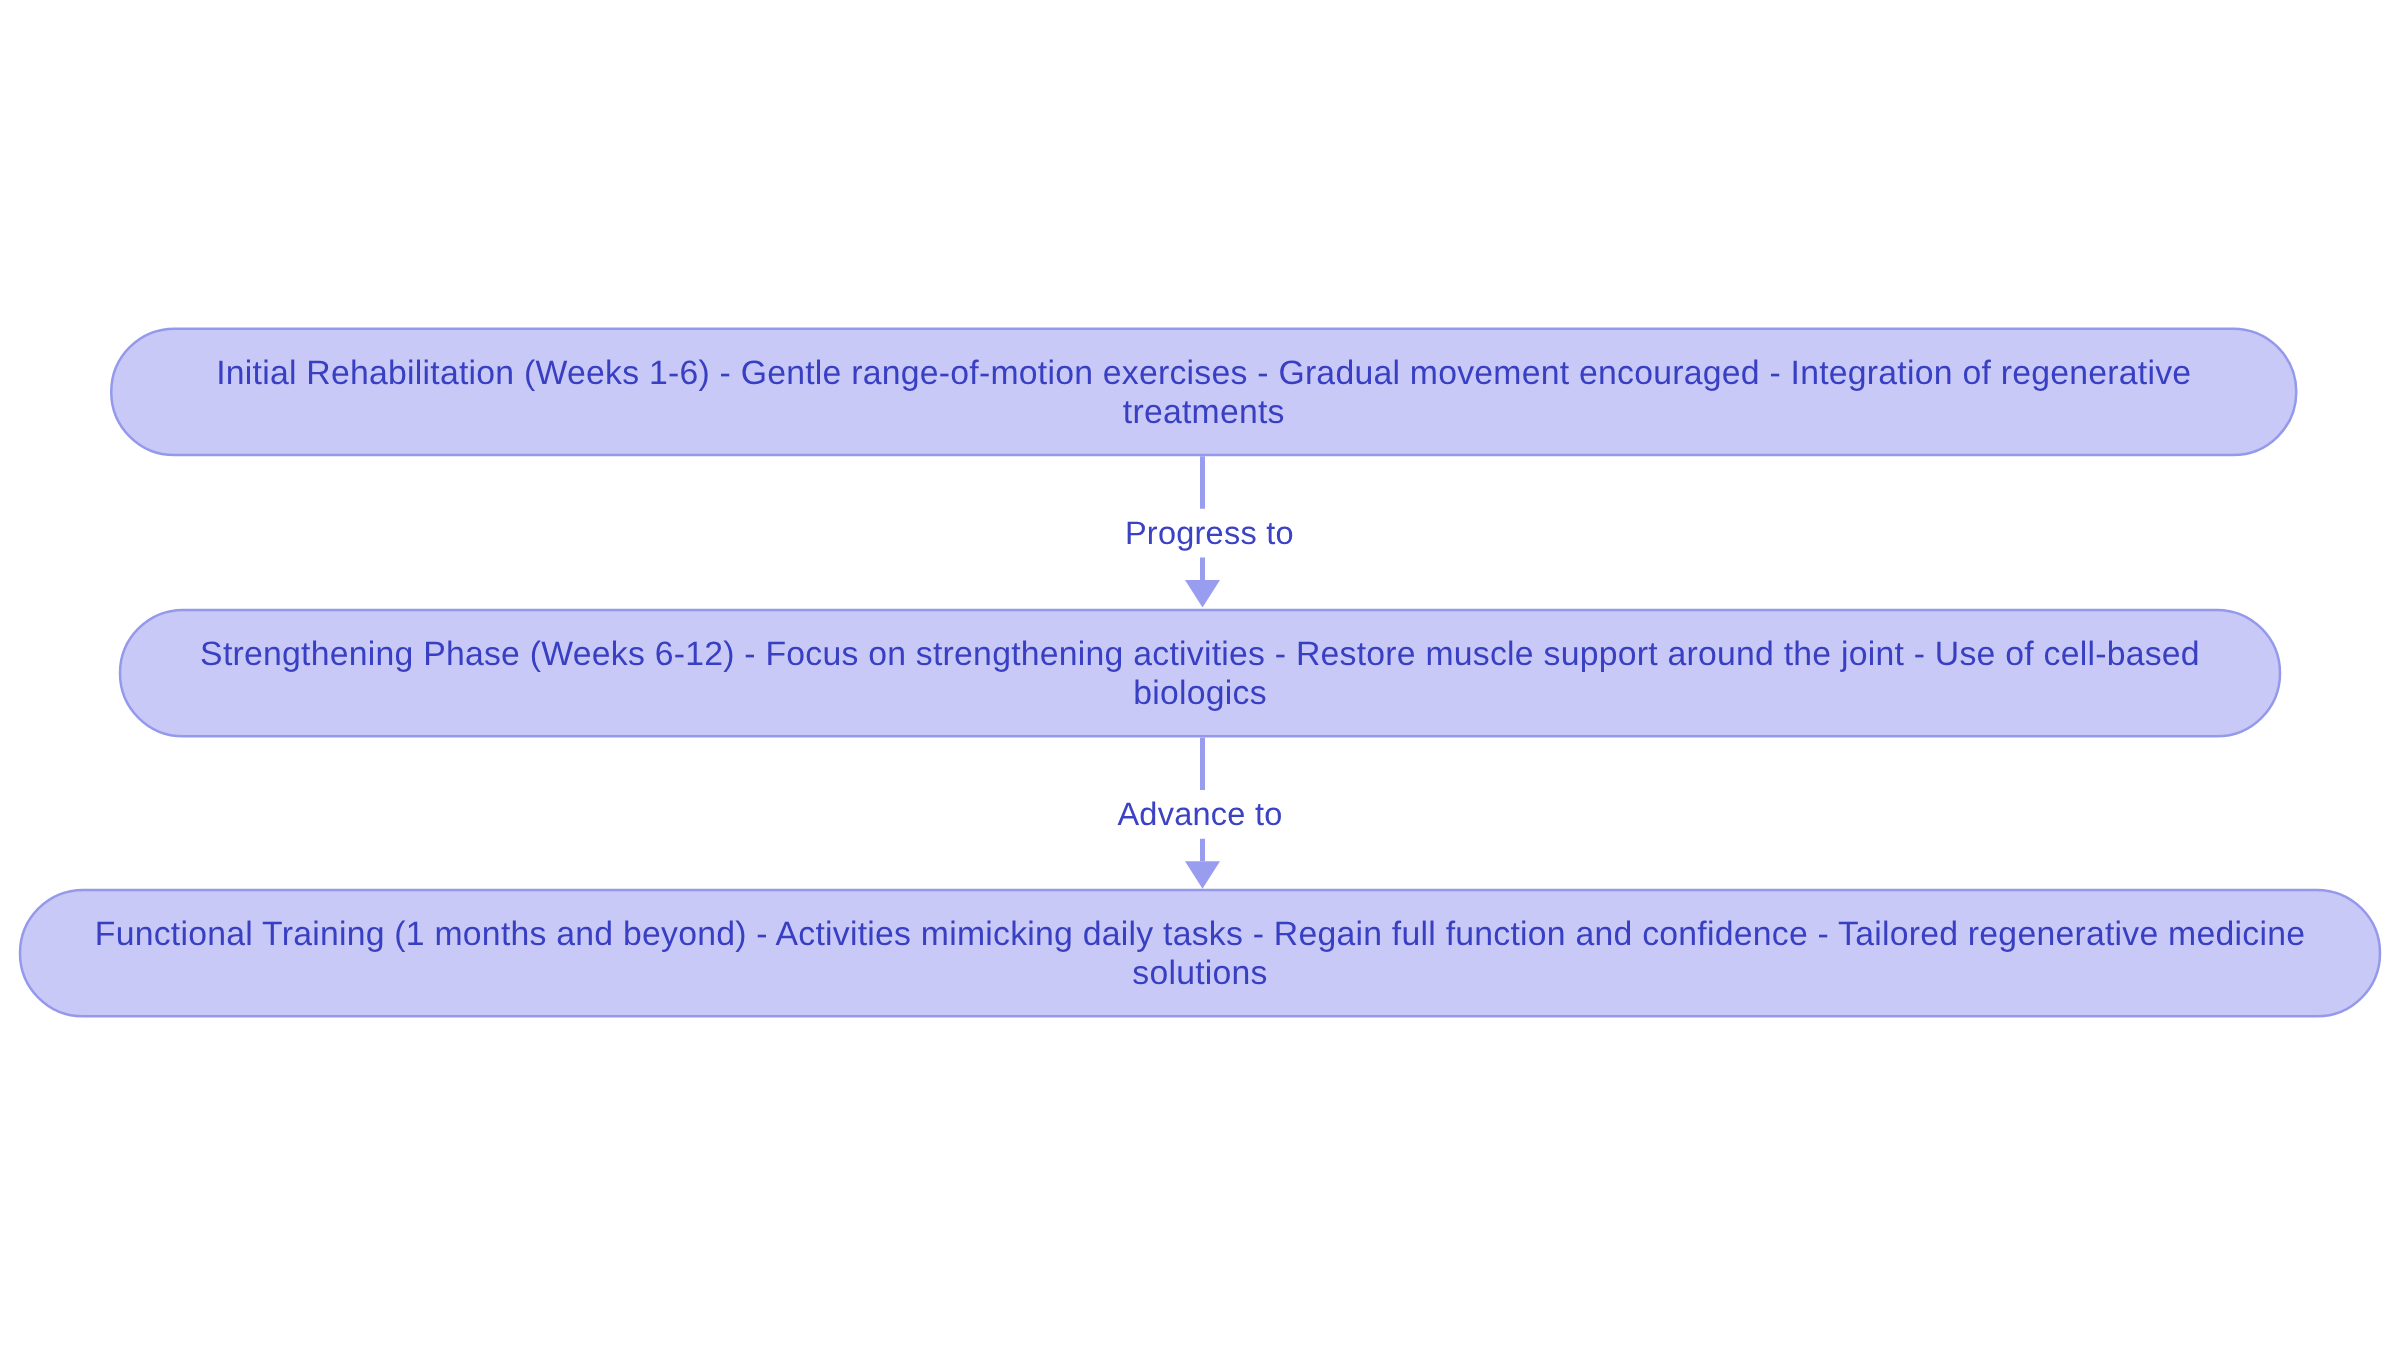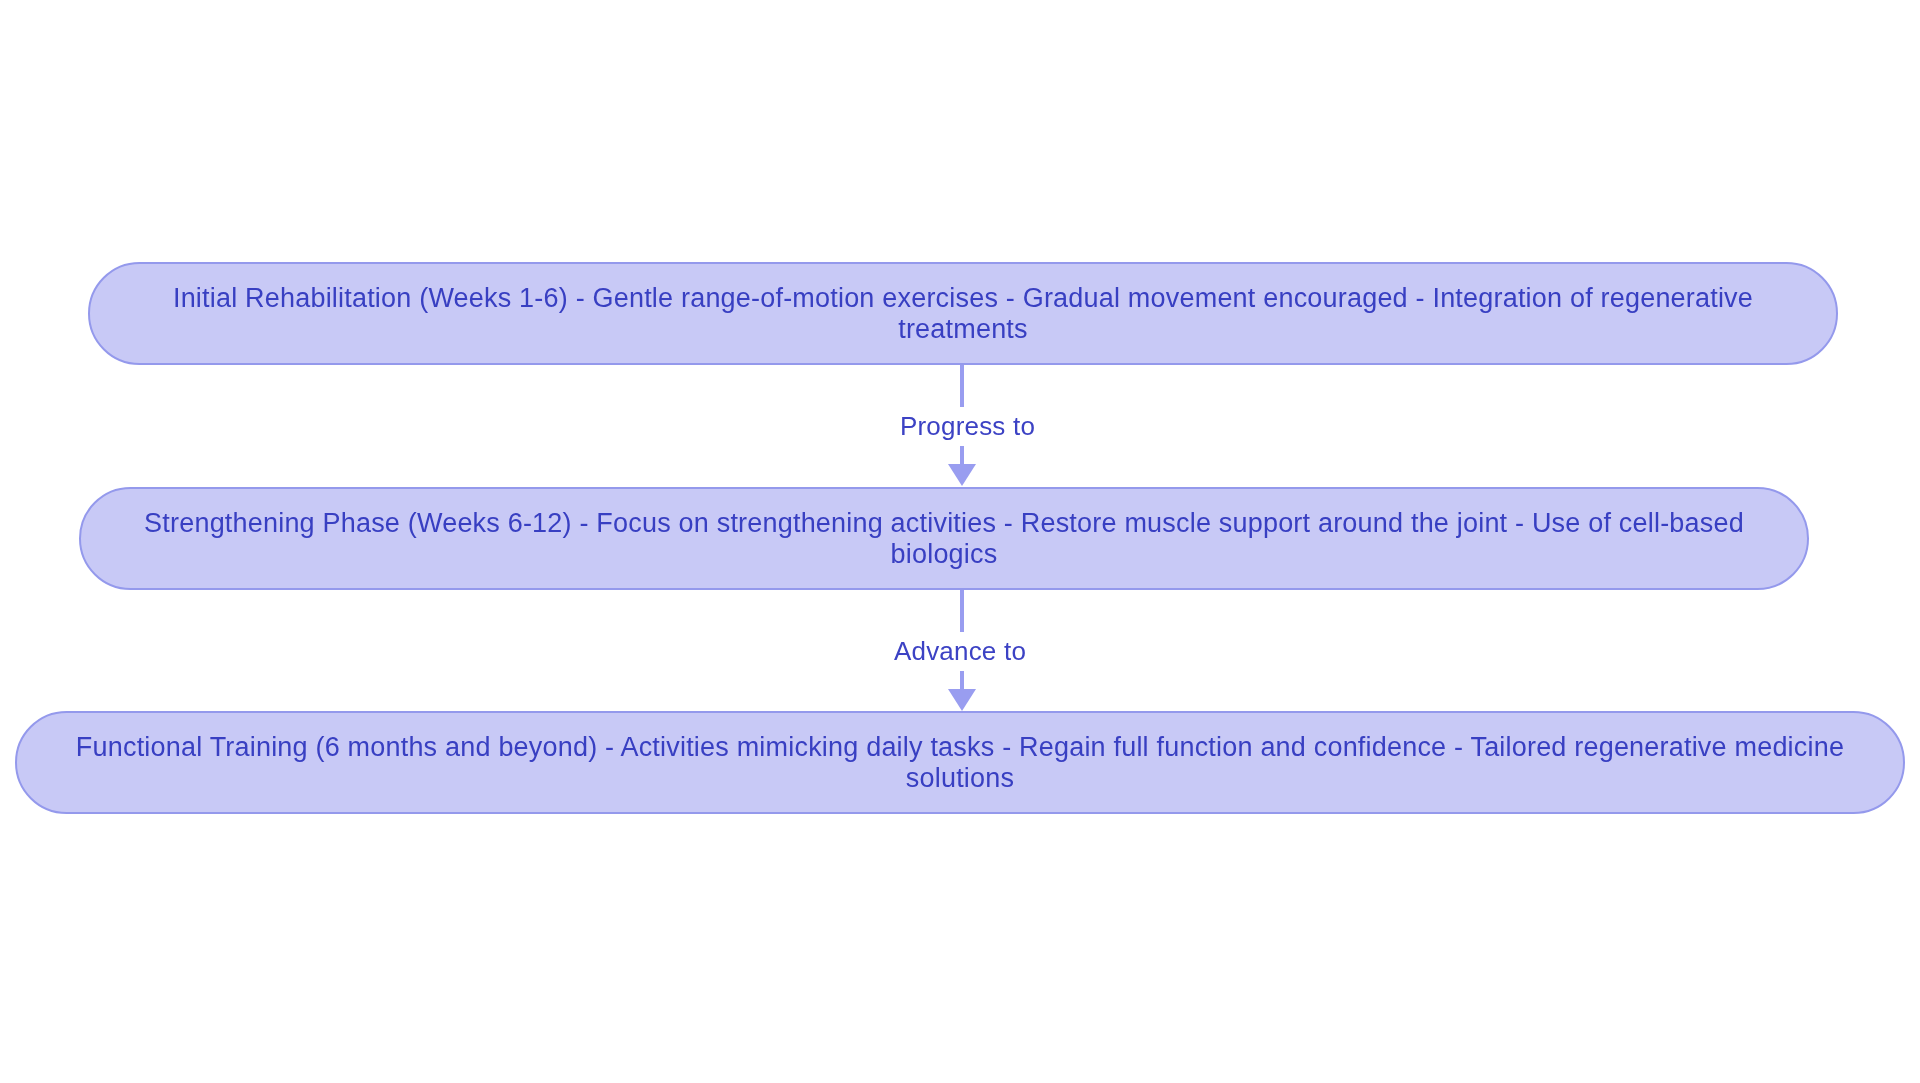--- a/index.html
+++ b/index.html
@@ -25,21 +25,21 @@
     display: flex;
     align-items: center;
     justify-content: center;
     text-align: center;
     color: #383fc2;
     font-size: 27px;
     letter-spacing: 0.2px;
     padding: 0 40px;
   }
   .node-1 { left: 88px;  top: 262px; width: 1750px; }
-  .node-2 { left: 79px;  top: 487px; width: 1730px; }
+  .node-2 { left: 95px;  top: 487px; width: 1730px; }
   .node-3 { left: 15px;  top: 711px; width: 1890px; }
 
   .connector {
     position: absolute;
     left: 0;
     width: 1920px;
   }
   .connector .line {
     position: absolute;
     left: 960px;
@@ -102,16 +102,16 @@
 
   <div class="connector connector-2">
     <div class="line"></div>
     <div class="edge-label">
       <span>Advance to</span>
     </div>
     <div class="arrowhead"></div>
   </div>
 
   <div class="node node-3">
-    <span>Functional Training (6 months and beyond) - Activities mimicking daily tasks - Regain full function and confidence - Tailored regenerative medicine solutions</span>
+    <span>Functional Training (1 months and beyond) - Activities mimicking daily tasks - Regain full function and confidence - Tailored regenerative medicine solutions</span>
   </div>
 
 </div>
 
 </body></html>

